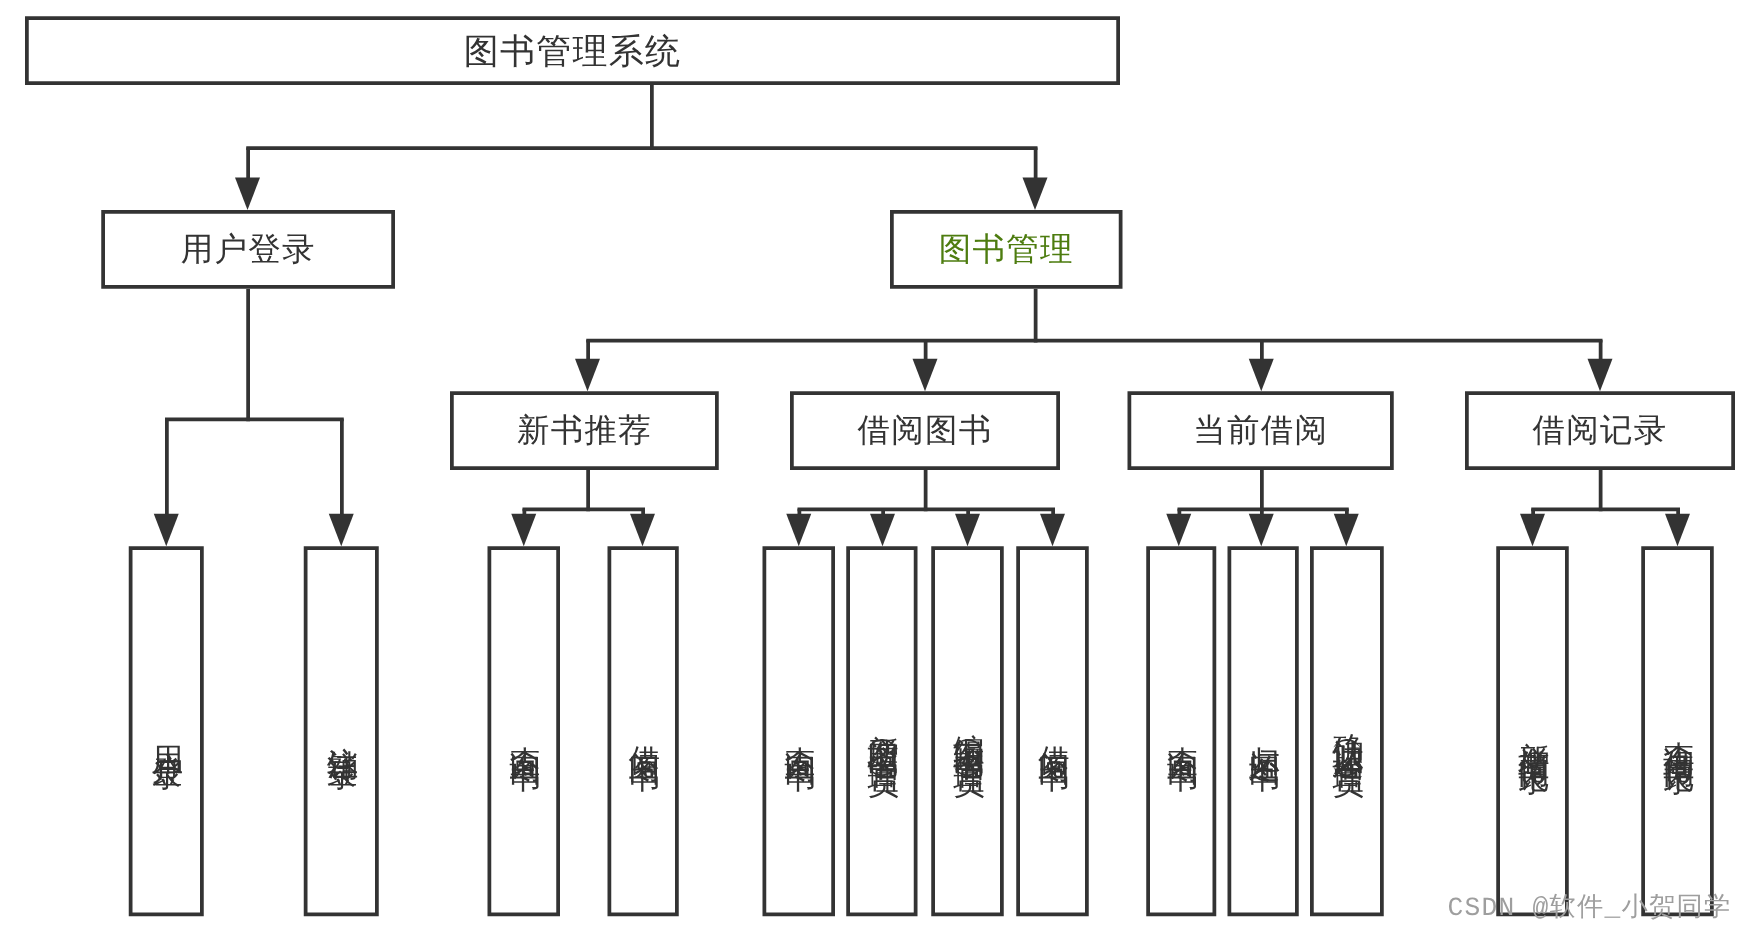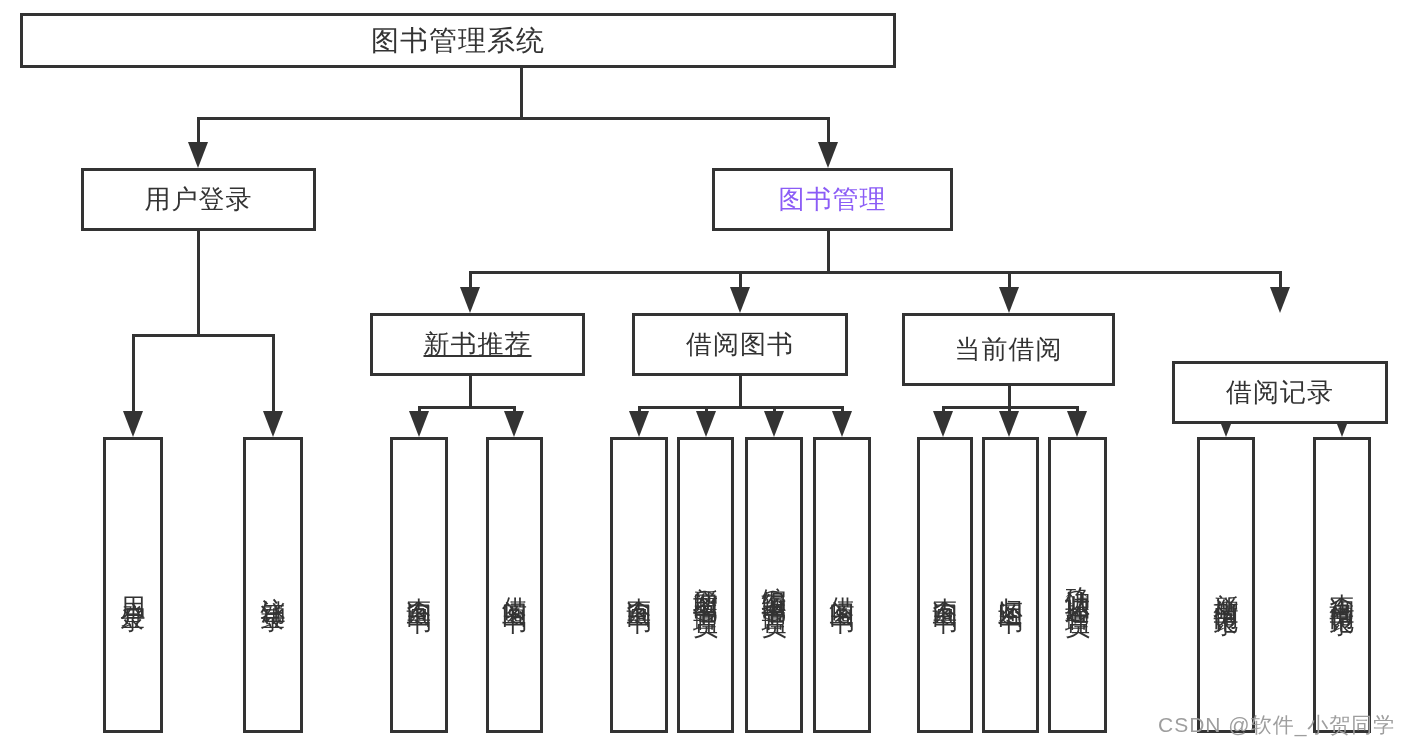--- a/index.html
+++ b/index.html
@@ -58,20 +58,21 @@
     border-right: 10px solid transparent;
   }
   #watermark {
     position: absolute;
     left: 1158px;
     top: 711px;
     font-size: 21px;
     letter-spacing: 1px;
     white-space: nowrap;
     z-index: 20;
+    font-family: Liberation Mono, monospace;
   }
 </style>
 </head>
 <body>
 
 <div id="canvas" style="background: rgb(255, 255, 255);">
   <div id="watermark" style="color: rgb(158, 158, 158);">CSDN @软件_小贺同学</div>
 <div class="vline" style="left: 519.5px; top: 68px; width: 3px; height: 52px; background: rgb(51, 51, 51);"></div>
     <div class="vline" style="left: 196.5px; top: 231px; width: 3px; height: 106px; background: rgb(51, 51, 51);"></div>
     <div class="vline" style="left: 826.5px; top: 231px; width: 3px; height: 43px; background: rgb(51, 51, 51);"></div>
@@ -123,33 +124,33 @@
     <div class="arrow-stem" style="left: 1224.5px; top: 407px; width: 3px; height: 14px; background: rgb(51, 51, 51);"></div>
     <div class="arrow-head" style="left: 1216px; top: 411px; border-top: 26px solid rgb(51, 51, 51);"></div>
     <div class="arrow-stem" style="left: 1340.5px; top: 407px; width: 3px; height: 14px; background: rgb(51, 51, 51);"></div>
     <div class="arrow-head" style="left: 1332px; top: 411px; border-top: 26px solid rgb(51, 51, 51);"></div>
     <div class="node root-node h-node" style="left: 20px; top: 13px; width: 876px; height: 55px; border: 3px solid rgb(51, 51, 51); color: rgb(51, 51, 51);">
       <span class="label">图书管理系统</span>
     </div>
     <div class="node h-node" style="left: 81px; top: 168px; width: 235px; height: 63px; border: 3px solid rgb(51, 51, 51); color: rgb(51, 51, 51);">
       <span class="label">用户登录</span>
     </div>
-    <div class="node h-node" style="left: 712px; top: 168px; width: 241px; height: 63px; border: 3px solid rgb(51, 51, 51); color: #8b5cf6; justify-content: center;">
+    <div class="node h-node" style="left: 712px; top: 168px; width: 186px; height: 63px; border: 3px solid rgb(51, 51, 51); color: #4d7c0f; justify-content: center;">
       <span class="label">图书管理</span>
     </div>
-    <div class="node h-node" style="left: 370px; top: 313px; width: 215px; height: 63px; border: 3px solid rgb(51, 51, 51); color: rgb(51, 51, 51); text-decoration: underline;">
+    <div class="node h-node" style="left: 360px; top: 313px; width: 215px; height: 63px; border: 3px solid rgb(51, 51, 51); color: rgb(51, 51, 51);">
       <span class="label">新书推荐</span>
     </div>
     <div class="node h-node" style="left: 632px; top: 313px; width: 216px; height: 63px; border: 3px solid rgb(51, 51, 51); color: rgb(51, 51, 51);">
       <span class="label">借阅图书</span>
     </div>
-    <div class="node h-node" style="left: 902px; top: 313px; width: 213px; height: 73px; border: 3px solid rgb(51, 51, 51); color: rgb(51, 51, 51);">
+    <div class="node h-node" style="left: 902px; top: 313px; width: 213px; height: 63px; border: 3px solid rgb(51, 51, 51); color: rgb(51, 51, 51);">
       <span class="label">当前借阅</span>
     </div>
-    <div class="node h-node" style="left: 1172px; top: 313px; width: 216px; height: 63px; border: 3px solid rgb(51, 51, 51); color: rgb(51, 51, 51); margin-top: 48px;">
+    <div class="node h-node" style="left: 1172px; top: 313px; width: 216px; height: 63px; border: 3px solid rgb(51, 51, 51); color: rgb(51, 51, 51);">
       <span class="label">借阅记录</span>
     </div>
     <div class="node v-node" style="left: 103px; top: 437px; width: 60px; height: 296px; border: 3px solid rgb(51, 51, 51); color: rgb(51, 51, 51);">
       <span class="label">用户登录</span>
     </div>
     <div class="node v-node" style="left: 243px; top: 437px; width: 60px; height: 296px; border: 3px solid rgb(51, 51, 51); color: rgb(51, 51, 51);">
       <span class="label">注销登录</span>
     </div>
     <div class="node v-node" style="left: 390px; top: 437px; width: 58px; height: 296px; border: 3px solid rgb(51, 51, 51); color: rgb(51, 51, 51);">
       <span class="label">查询图书</span>

